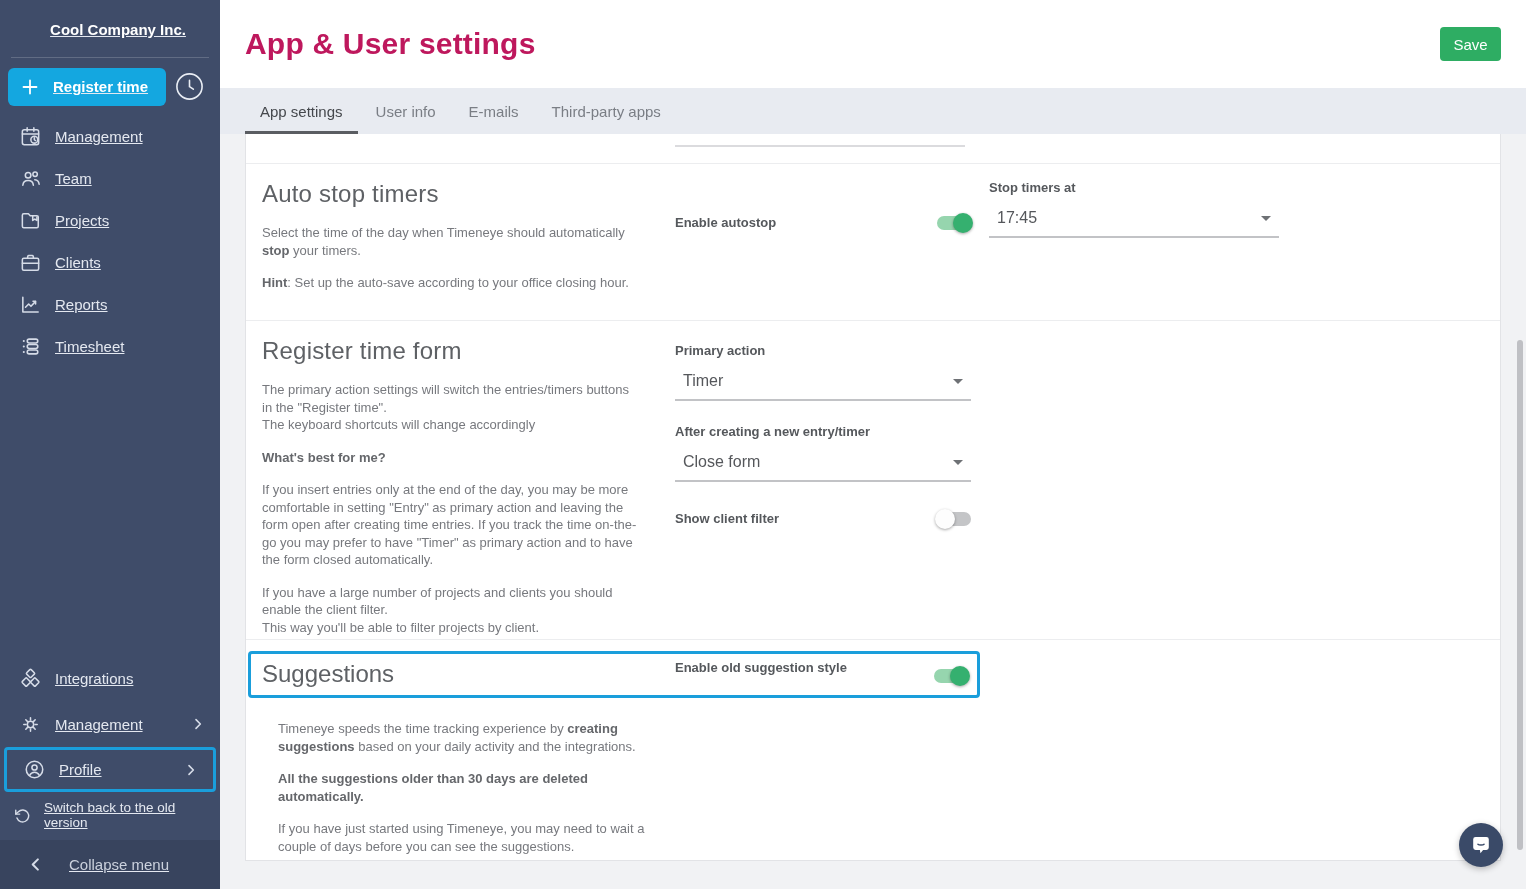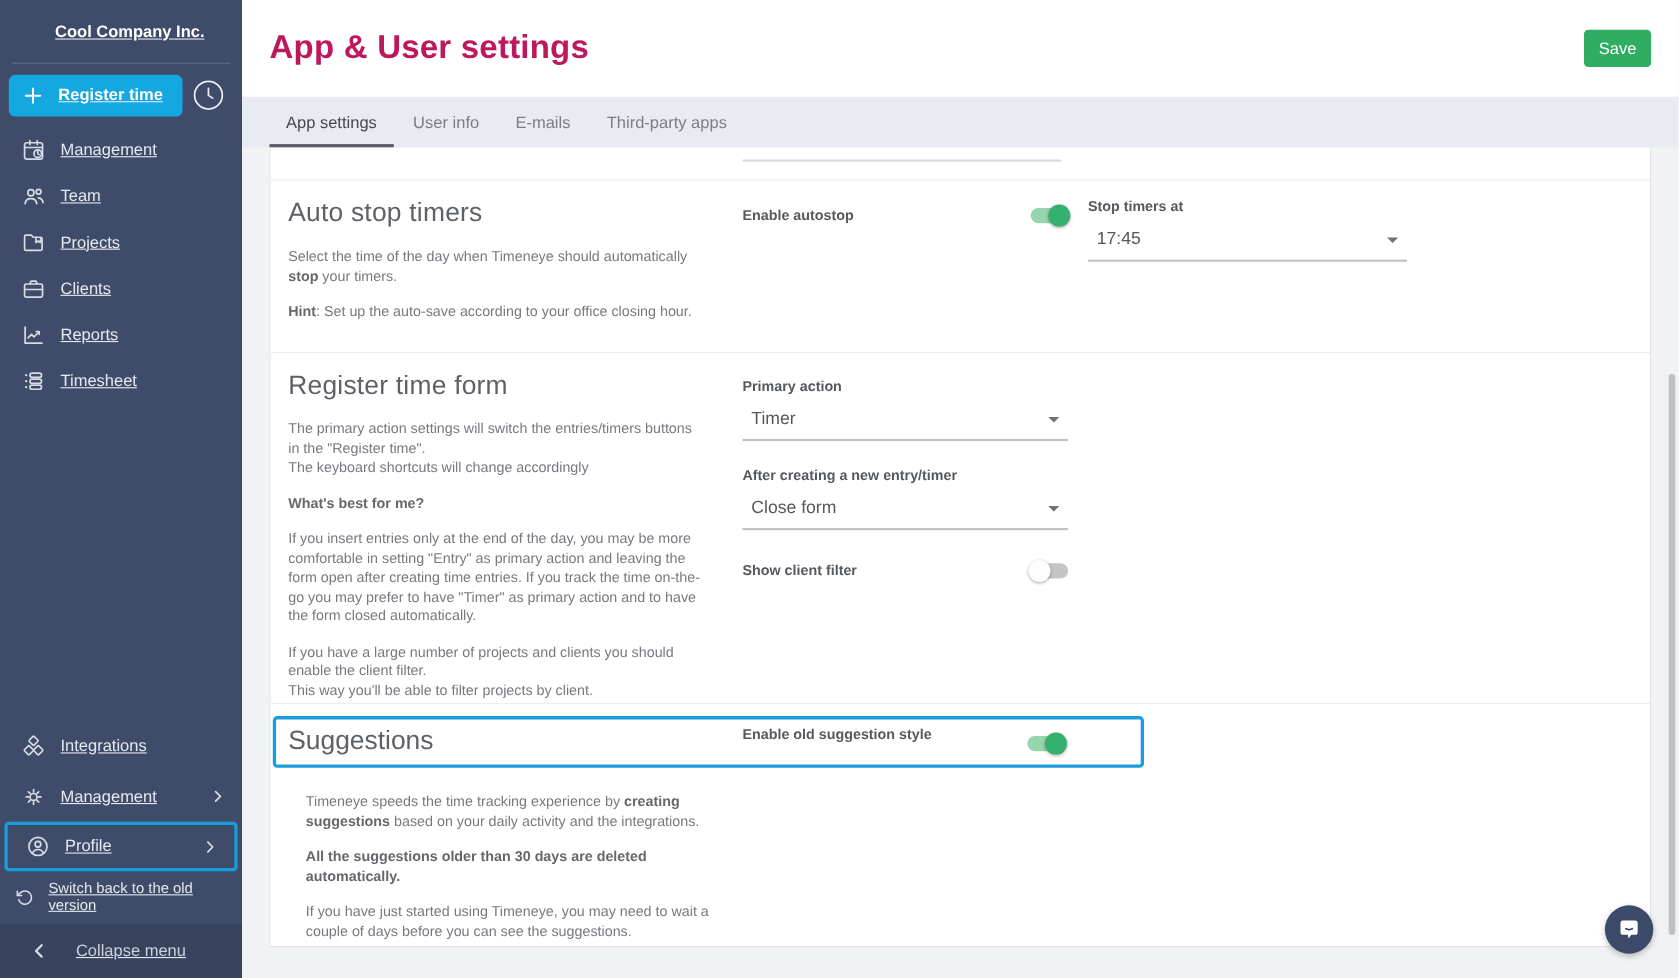--- a/index.html
+++ b/index.html
@@ -55,40 +55,40 @@
   .sec-autostop { height:156px; }
   .sec-register { height:318px; }
   .sec-suggestions { height:221px; display:block; }
 
   h2.sec-title { font-size:24px; font-weight:400; color:#5E6165; letter-spacing:.2px; margin:2px 0 16px 0; }
   .body-text { font-size:13px; line-height:17.5px; color:#77797E; margin:0 0 15px 0; }
   .body-text b { color:#65676B; }
   .lbl { font-size:13px; font-weight:700; color:#55585C; }
 
   .toggle-row { display:flex; align-items:center; justify-content:space-between; }
-  .mt-autostop { margin-top:10px;gap:24px; }
+  .mt-autostop { margin-top:37px;gap:24px; }
   .mt-clientfilter { margin-top:29px; }
 
   
   .toggle { position:relative; width:34px; height:14px; border-radius:7px; cursor:pointer; flex:0 0 34px; }
   .toggle .knob { position:absolute; top:-3px; width:20px; height:20px; border-radius:50%; box-shadow:0 1px 3px rgba(0,0,0,.35); }
   .toggle.on { background:#96D5AE; }
   .toggle.on .knob { right:-2px; background:#35B06F; }
   .toggle.off { background:#C4C5C7; }
   .toggle.off .knob { left:-2px; background:#FDFDFD; }
 
   
   .select { margin-top:8px; }
   .select .sel-row { display:flex; align-items:center; justify-content:space-between; padding:6px 8px 9px 8px; border-bottom:2px solid #C2C3C6; cursor:pointer; }
   .select .sel-value { font-size:16px; color:#55575B; }
   .caret { width:0; height:0; border-left:5px solid transparent; border-right:5px solid transparent; border-top:5px solid #6E7175; }
   .sel-gap { margin-top:23px; }
 
   
-  .suggest-box { position:absolute; left:2px; top:11px; width:792px; height:47px; border:3px solid #1A9EDB; border-radius:4px; display:flex; align-items:center; }
+  .suggest-box { position:absolute; left:2px; top:11px; width:732px; height:47px; border:3px solid #1A9EDB; border-radius:4px; display:flex; align-items:center; }
   .suggest-box .sbox-title { position:absolute; left:11px; top:6px; font-size:24px; font-weight:400; color:#5E6165; }
   .suggest-box .sbox-label { position:absolute; left:424px; top:6px; }
   .suggest-box .sbox-toggle { position:absolute; left:683px; top:15px; }
   .suggest-body { padding:66px 16px 0 16px; width:425px; }
 
   
   .scroll-thumb { position:absolute; right:3px; top:206px; width:6px; height:510px; background:#BFC0C4; border-radius:3px; }
   .chat-bubble { position:absolute; right:23px; bottom:22px; width:44px; height:44px; border-radius:50%;
                  background:#3A4A68; border:none; cursor:pointer; display:flex; align-items:center; justify-content:center;
                  box-shadow:0 2px 6px rgba(0,0,0,.25); }

